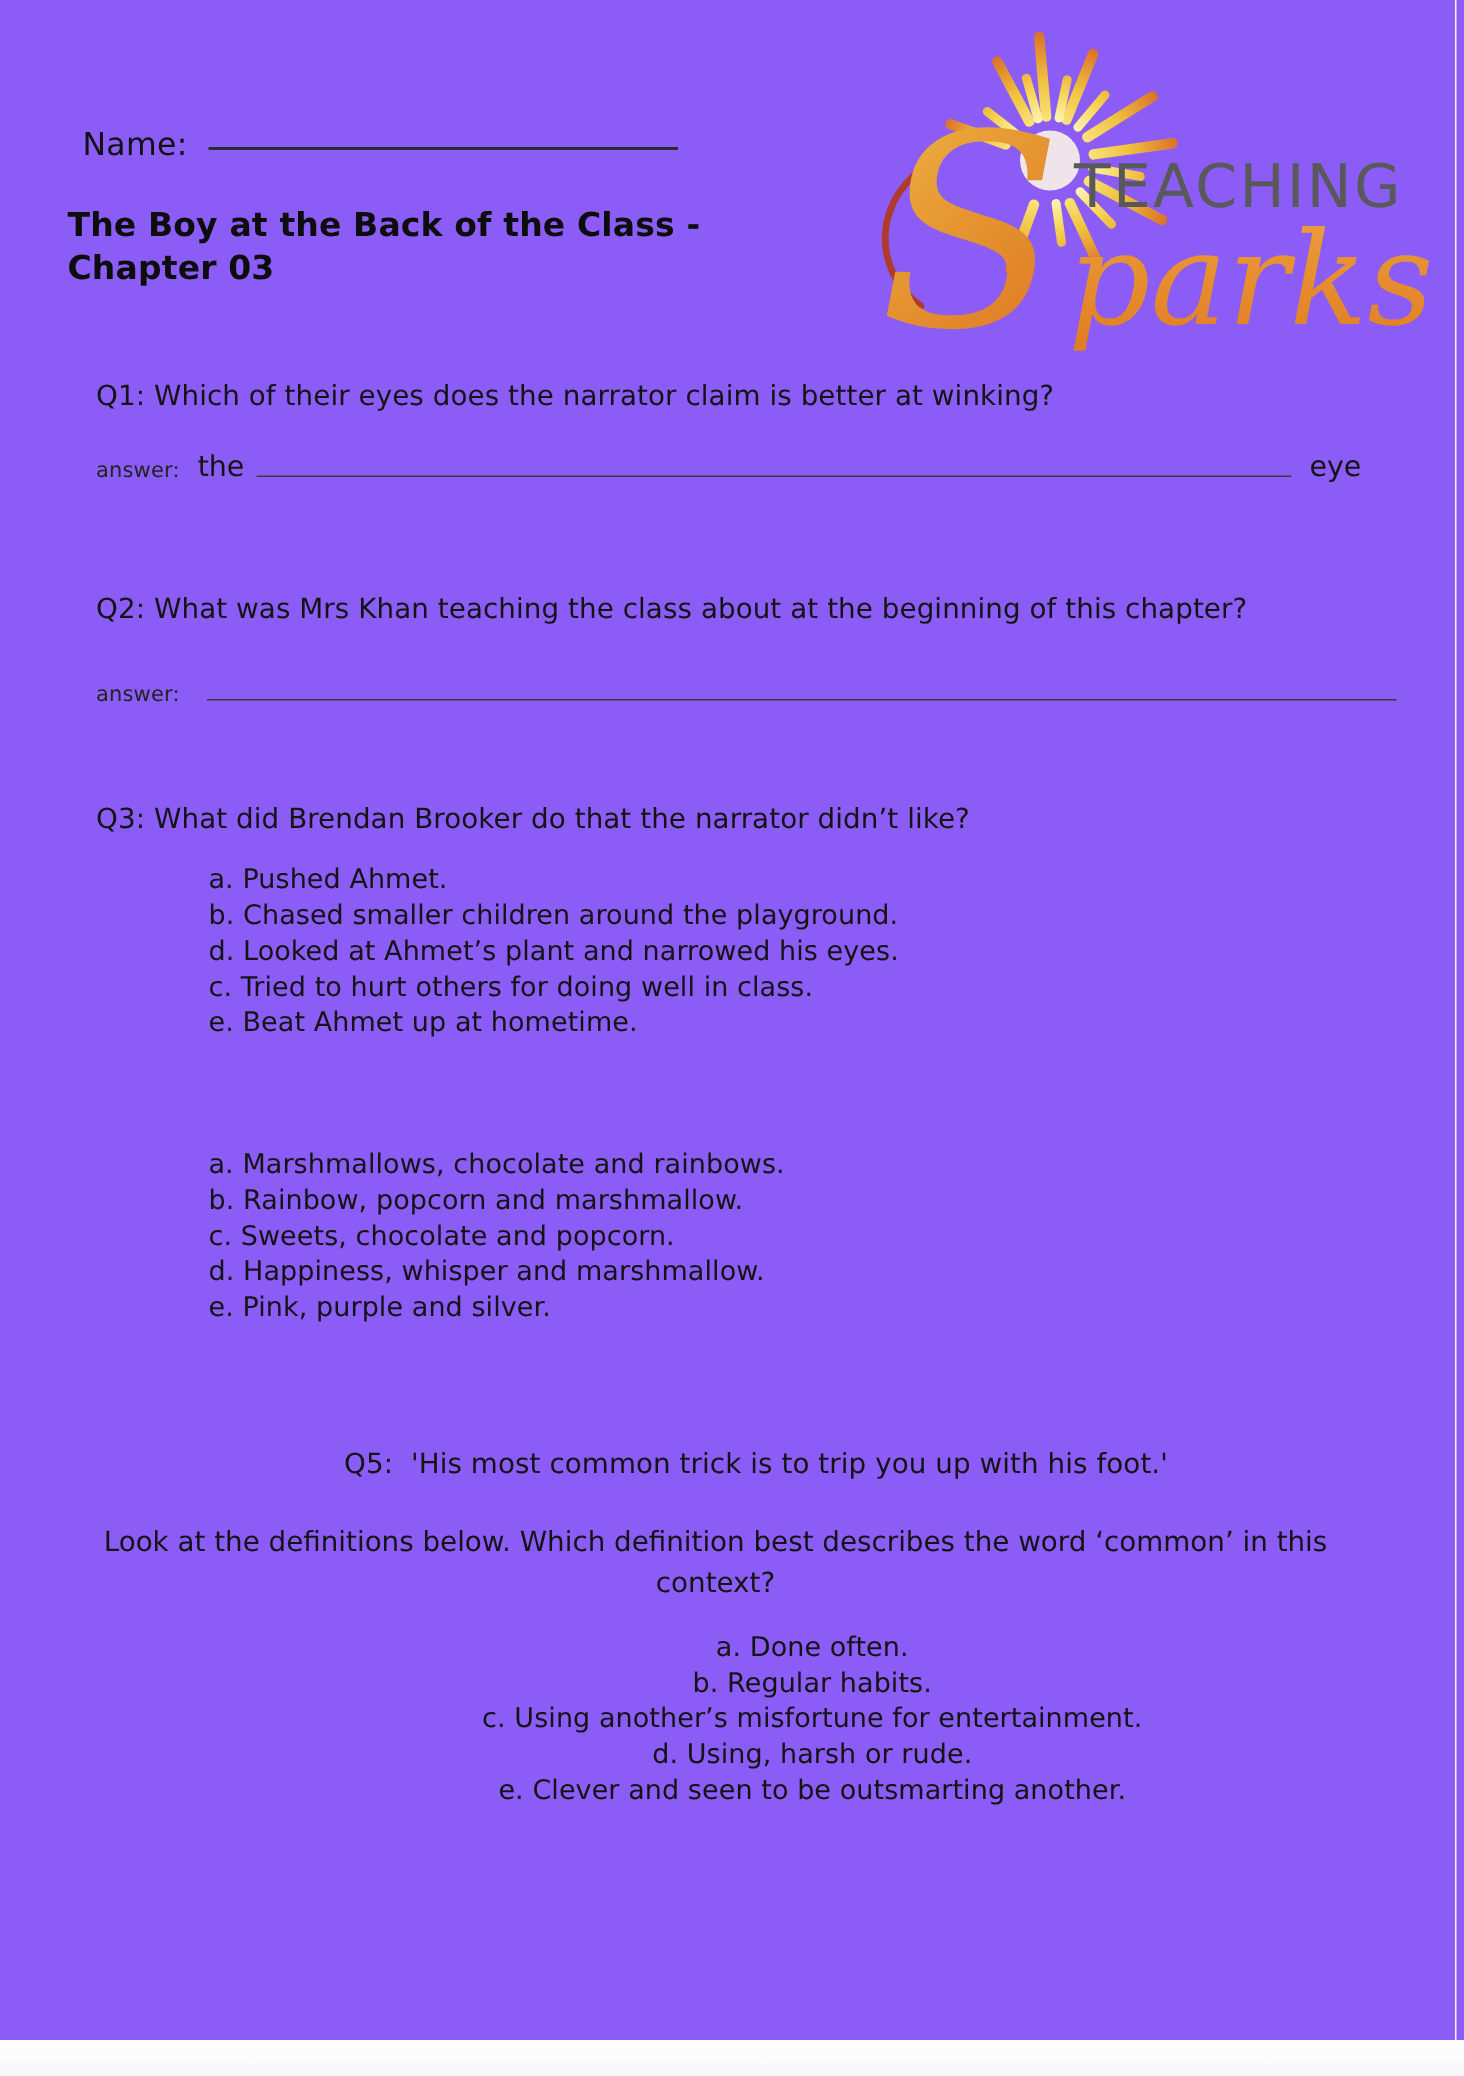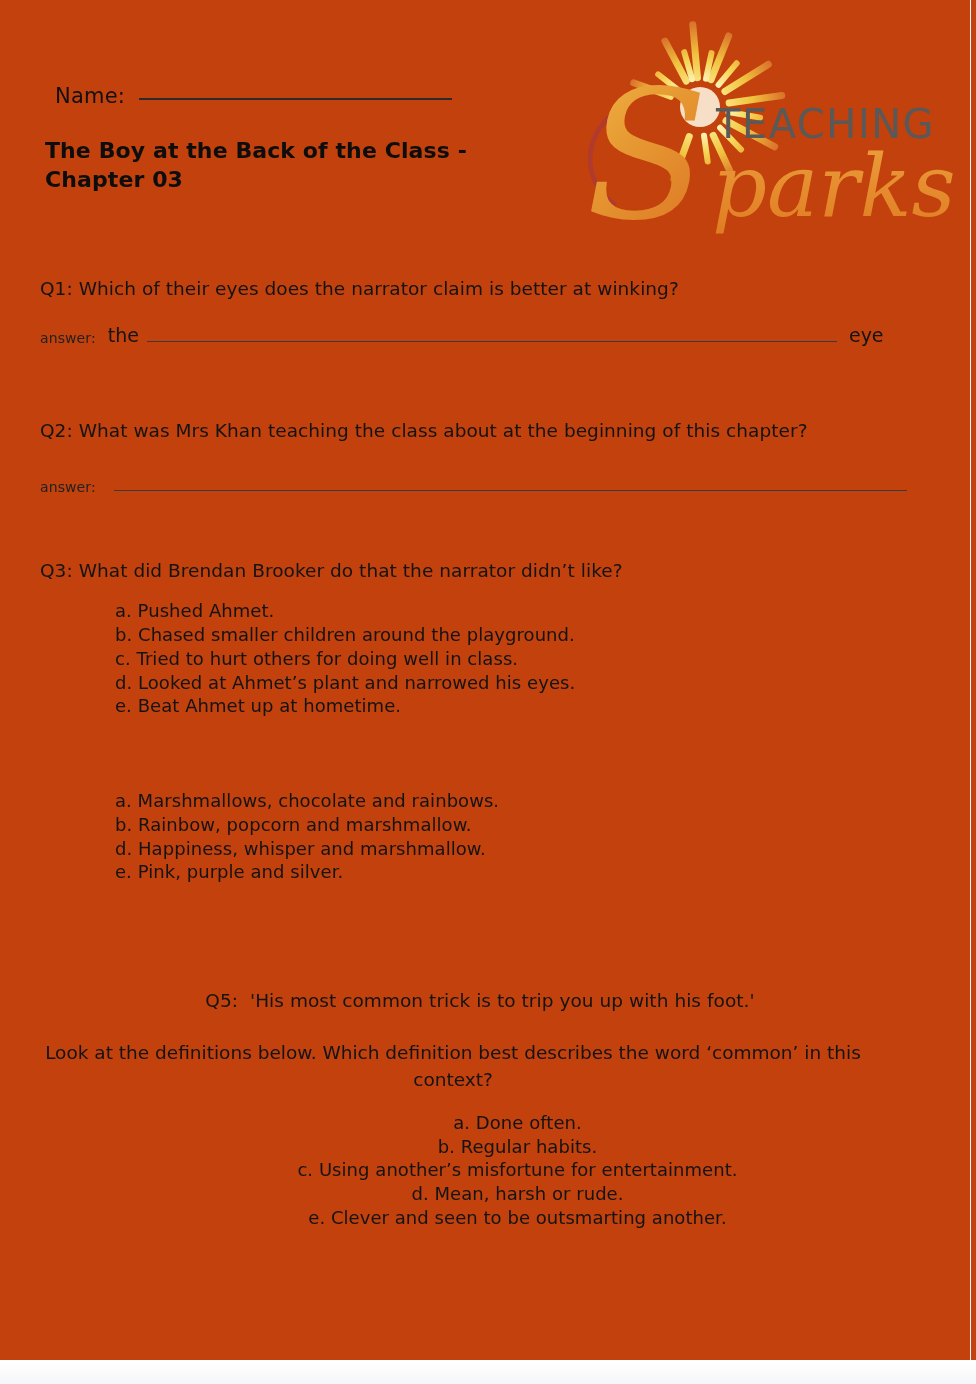--- a/index.html
+++ b/index.html
@@ -10,21 +10,21 @@
     background: #ffffff;
   }
   body {
     font-family: "DejaVu Sans", "Liberation Sans", sans-serif;
     color: #1a1a1a;
   }
   .page {
     position: relative;
     width: 976px;
     height: 1384px;
-    background: #c2410c;
+    background: #8b5cf6;
     overflow: hidden;
   }
   
   .page-edge-right {
     position: absolute;
     top: 0;
     right: 5px;
     width: 1px;
     height: 1361px;
     background: #f2f2f2;
@@ -76,21 +76,21 @@
   .logo {
     position: absolute;
     left: 560px;
     top: 12px;
     width: 400px;
     height: 228px;
   }
   .logo svg { display: block; width: 100%; height: 100%; }
 
   
-  .q-block { position: absolute; left: 40px; margin-top: 24px; }
+  .q-block { position: absolute; left: 64px; }
   .q-text {
     font-size: 18.5px;
     line-height: 1.42;
     color: #141414;
     letter-spacing: 0.05px;
   }
   .answer-row {
     display: flex;
     align-items: flex-end;
     margin-top: 22px;
@@ -224,43 +224,44 @@
       <span class="answer-label">answer:</span>
       <span class="answer-rule" style="width:793px; margin-left:18px;"></span>
     </div>
   </div>
 
   <div class="q-block" style="top:534px; width:880px;">
     <div class="q-text">Q3: What did Brendan Brooker do that the narrator didn’t like?</div>
     <ul class="options">
       <li>a. Pushed Ahmet.</li>
       <li>b. Chased smaller children around the playground.</li>
+      <li>d. Looked at Ahmet’s plant and narrowed his eyes.</li>
       <li>c. Tried to hurt others for doing well in class.</li>
-      <li>d. Looked at Ahmet’s plant and narrowed his eyes.</li>
       <li>e. Beat Ahmet up at hometime.</li>
     </ul>
   </div>
 
   <div class="q-block" style="top:750px; width:880px;">
     <ul class="options">
       <li>a. Marshmallows, chocolate and rainbows.</li>
       <li>b. Rainbow, popcorn and marshmallow.</li>
+      <li>c. Sweets, chocolate and popcorn.</li>
       <li>d. Happiness, whisper and marshmallow.</li>
       <li>e. Pink, purple and silver.</li>
     </ul>
   </div>
 
   <div class="q-block" style="top:964px; width:880px;text-align:center;">
     <div class="q-text">
       <span>Q5:</span>
       <span class="italic" style="margin-left:6px;">'His most common trick is to trip you up with his foot.'</span>
     </div>
     <div class="q5-prompt">Look at the definitions below. Which definition best describes the word ‘common’ in this context?</div>
     <ul class="options" style="margin-top:18px;">
       <li>a. Done often.</li>
       <li>b. Regular habits.</li>
       <li>c. Using another’s misfortune for entertainment.</li>
-      <li>d. Mean, harsh or rude.</li>
+      <li>d. Using, harsh or rude.</li>
       <li>e. Clever and seen to be outsmarting another.</li>
     </ul>
   </div>
 
 </div>
 
 </body></html>

